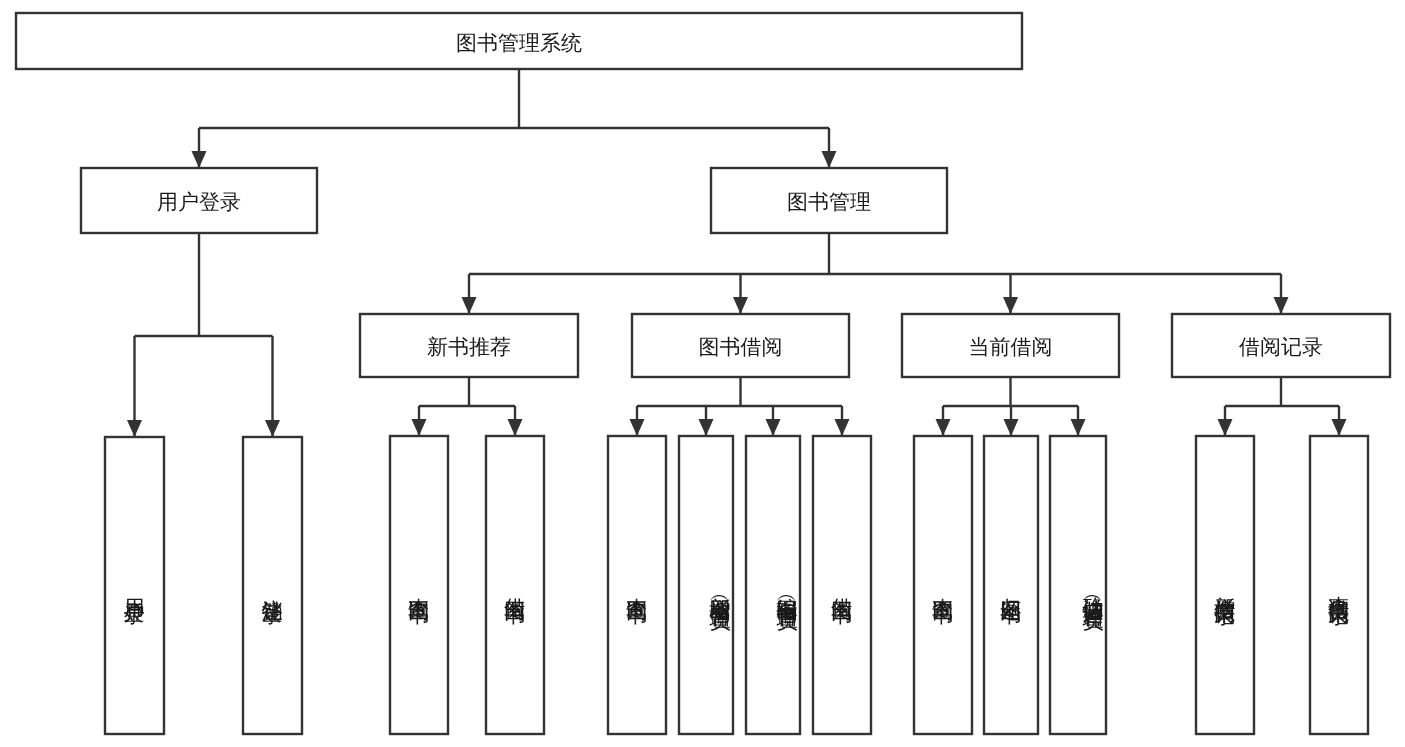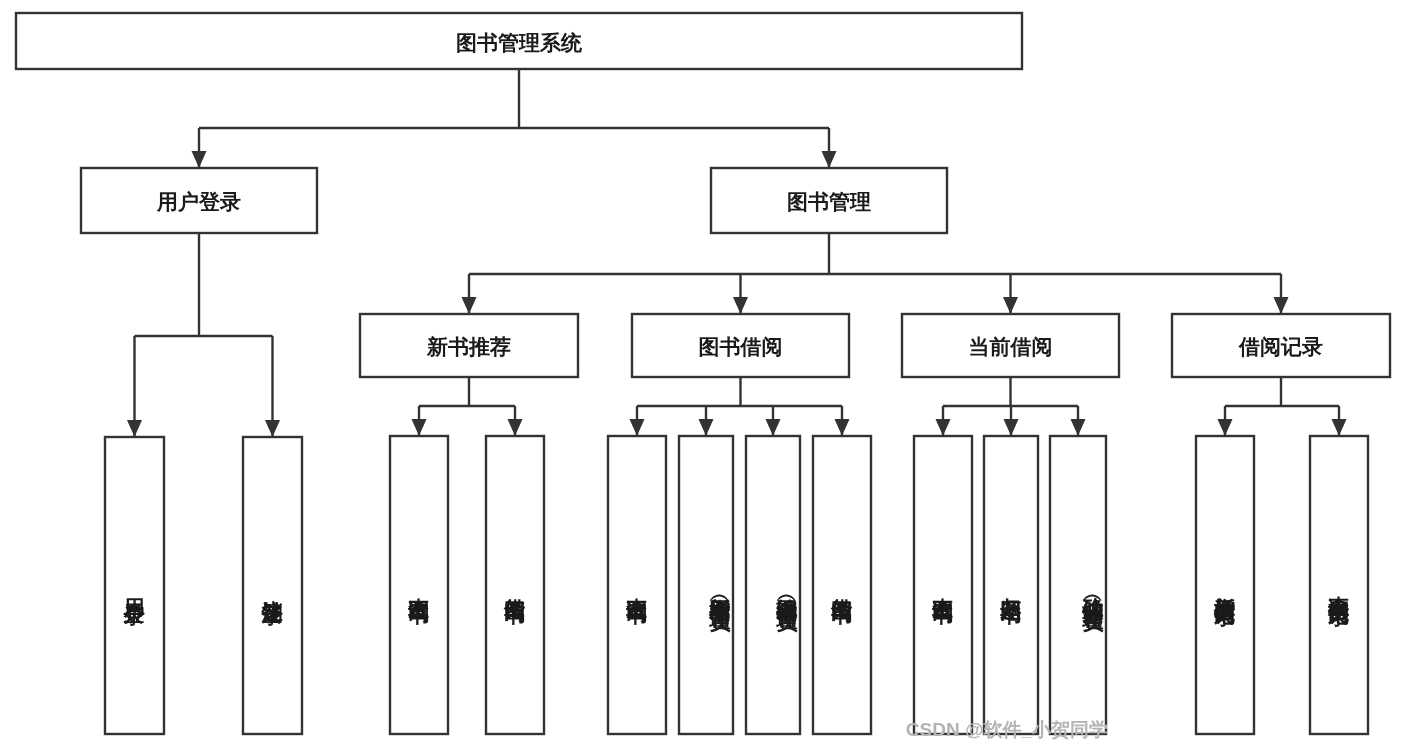--- a/index.html
+++ b/index.html
@@ -11,21 +11,20 @@
     width: 1405px;
     height: 747px;
     font-family: "Liberation Sans", "DejaVu Sans", sans-serif;
     overflow: hidden;
     position: relative;
   }
   #diagram-root {
     position: relative;
     width: 1114px;
     height: 747px;
-    font-weight: bold;
   }
   svg.flow {
     position: absolute;
     top: 0;
     left: 0;
     width: 1405px;
     height: 747px;
     display: block;
   }
   .node-box {
@@ -200,14 +199,13 @@
       <div class="vert-label" style="left: 1050px; top: 436px; width: 56px; height: 298px; align-items: flex-start; padding-top: 8px; box-sizing: border-box;">
         <span>确认归还（管理员）</span>
       </div>
       <div class="vert-label" style="left: 1196px; top: 436px; width: 58px; height: 298px;">
         <span>新增借阅记录</span>
       </div>
       <div class="vert-label" style="left: 1310px; top: 436px; width: 58px; height: 298px;">
         <span>查询借阅记录</span>
       </div>
     </div>
-  <div class="watermark">CSDN @软件_小贺同学</div>
 </div>
 
 </body></html>

